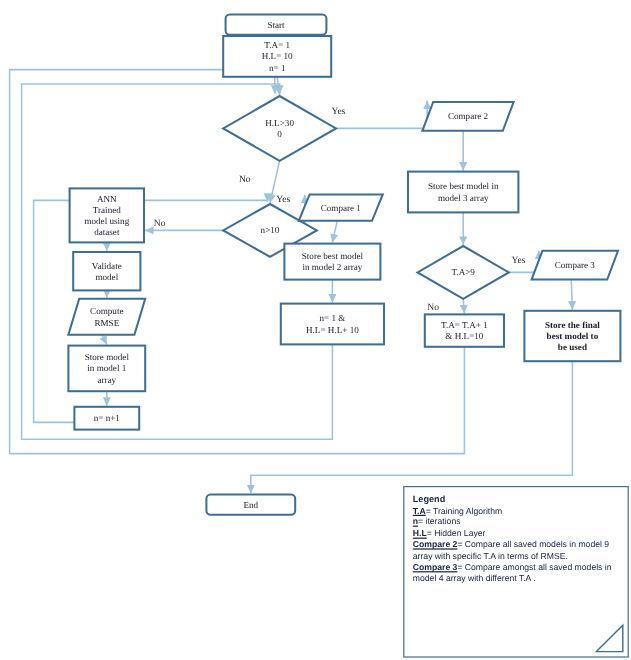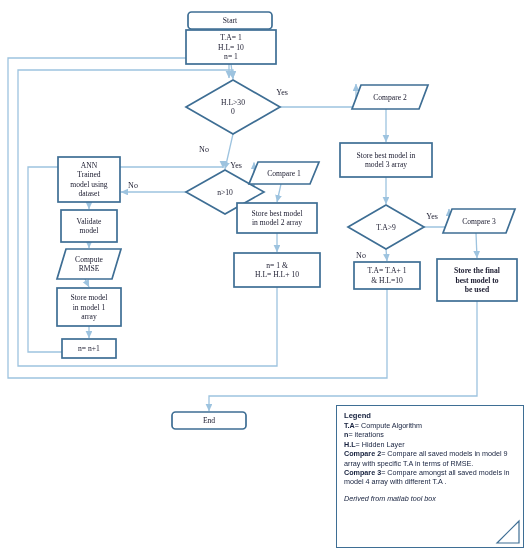--- a/index.html
+++ b/index.html
@@ -7,21 +7,21 @@
        font-family:"Liberation Serif", serif;}
   #chart{position:absolute;left:0;top:0;width:526px;height:550px;}
   .node-text{font-family:"Liberation Serif", serif;fill:#1a1a2e;text-anchor:middle;}
   .edge-label{font-family:"Liberation Serif", serif;fill:#1a1a2e;text-anchor:middle;}
   .legend-box{position:absolute;box-sizing:border-box;background:#ffffff;
       border:1.6px solid #3E6E94;font-family:"Liberation Sans", sans-serif;
       color:#16213e;overflow:hidden;}
   .legend-inner{padding:5px 6px 4px 7px;}
   .lg-line{font-size:7.2px;line-height:9.4px;white-space:normal;}
   .lg-title{font-weight:bold;font-size:7.6px;line-height:10px;}
-  .lg-b{font-weight:bold;}
+  .lg-b{font-weight:bold;text-decoration:underline;}
   .lg-note{font-style:italic;font-size:7.2px;line-height:9.6px;margin-top:7px;}
   .fold{position:absolute;right:2px;bottom:2px;width:26px;height:26px;}
 </style>
 </head>
 <body>
 
 <svg id="chart" viewBox="0 0 526 550">
   <defs>
     <marker id="arrow" markerWidth="7" markerHeight="7" refX="5.4" refY="2.6" orient="auto" markerUnits="strokeWidth">
       <path d="M0,0 L5.6,2.6 L0,5.2 z" fill="#9DC3DF"></path>
@@ -151,26 +151,25 @@
       <text x="236" y="168" class="edge-label" font-size="8">Yes</text>
       <text x="432" y="219" class="edge-label" font-size="8">Yes</text>
       <text x="361" y="258" class="edge-label" font-size="8">No</text>
     </g>
 </svg>
 
 <div class="legend-box" style="left: 336px; top: 405px; width: 188px; height: 143px;">
   <div class="legend-inner">
     <div class="lg-line lg-title">Legend</div>
     <div id="legend-entries">
-        <div class="lg-line"><span class="lg-b">T.A</span><span>= Compute Algorithm</span></div>
+        <div class="lg-line"><span class="lg-b">T.A</span><span>= Training Algorithm</span></div>
         <div class="lg-line"><span class="lg-b">n</span><span>= iterations</span></div>
         <div class="lg-line"><span class="lg-b">H.L</span><span>= Hidden Layer</span></div>
         <div class="lg-line"><span class="lg-b">Compare 2</span><span>= Compare all saved  models in model 9 array with specific T.A in terms of RMSE.</span></div>
         <div class="lg-line"><span class="lg-b">Compare 3</span><span>= Compare amongst all saved models in model 4 array with different T.A .</span></div>
       </div>
     <div id="legend-note" class="lg-note">
-        <div>Derived from  matlab tool box</div>
       </div>
   </div>
   <svg class="fold" viewBox="0 0 26 26">
     <path d="M2,24 L24,24 L24,2 Z" fill="none" stroke="#3E6E94" stroke-width="1.2"></path>
   </svg>
 </div>
 
 </body></html>

